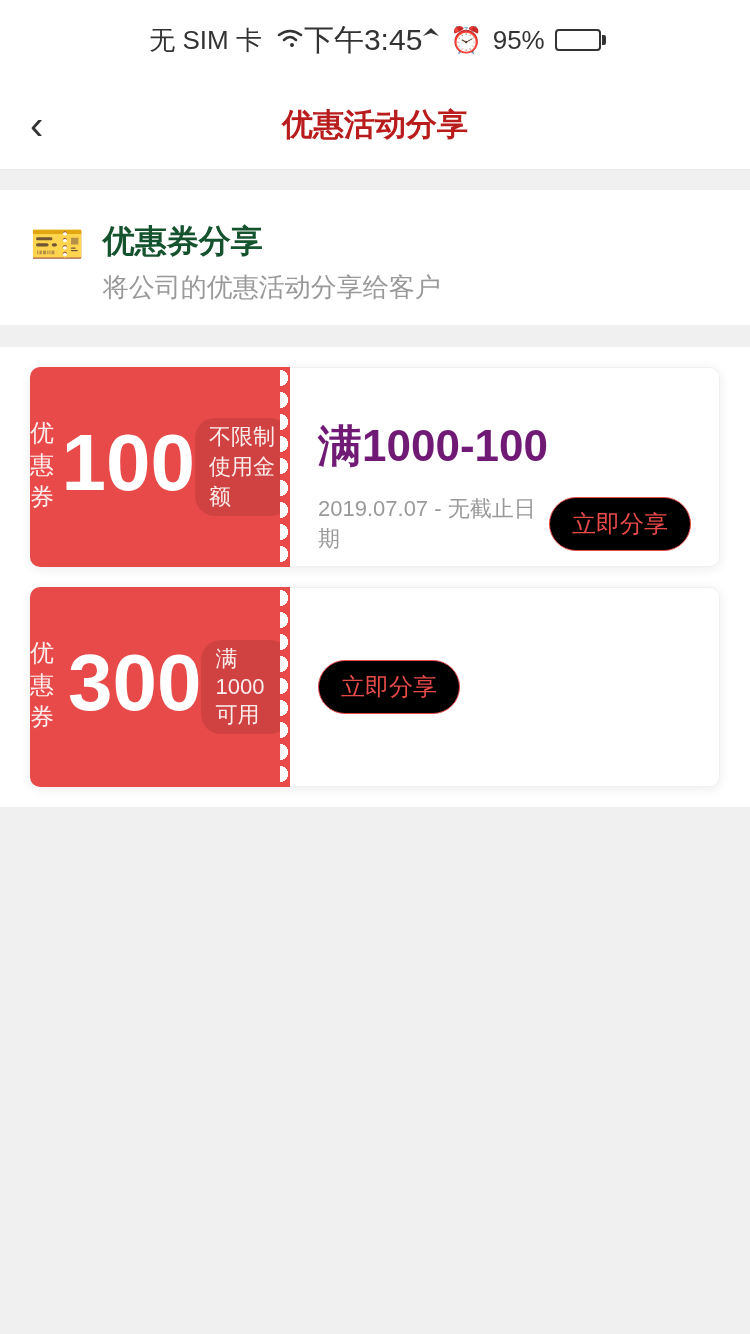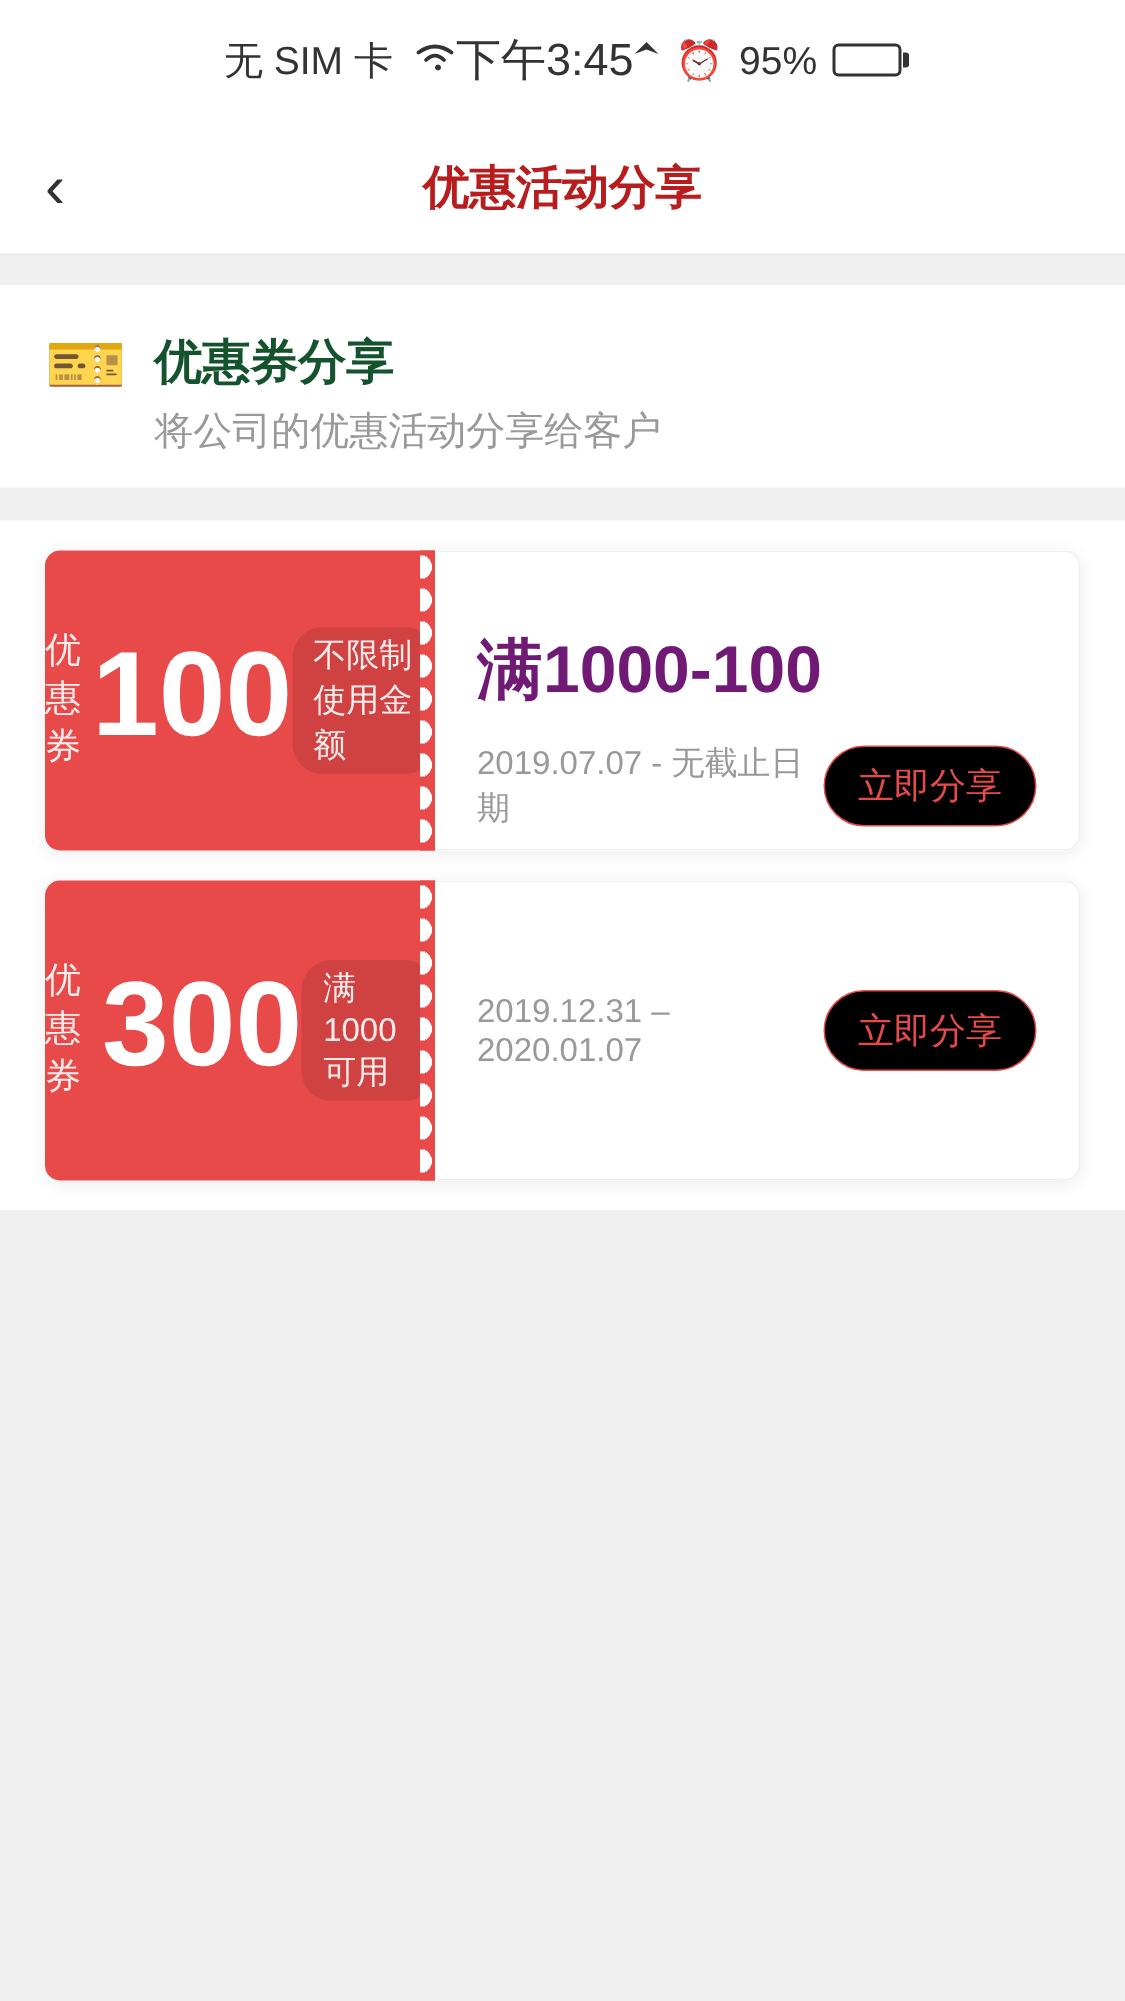--- a/index.html
+++ b/index.html
@@ -292,21 +292,20 @@
   </div>
 
   <div class="coupon-card">
     <div class="coupon-left">
       <span class="coupon-label">优惠券</span>
       <span class="coupon-amount">300</span>
       <span class="coupon-condition">满1000可用</span>
     </div>
     <div class="coupon-right">
       <div class="coupon-bottom-row">
-        <span class="coupon-date">2019.12.31 – 2020.01.07</span>
         <button class="coupon-share-btn">立即分享</button>
       </div>
     </div>
   </div>
 
 </div>
 
 <div class="empty-area"></div>
 
 </body></html>

